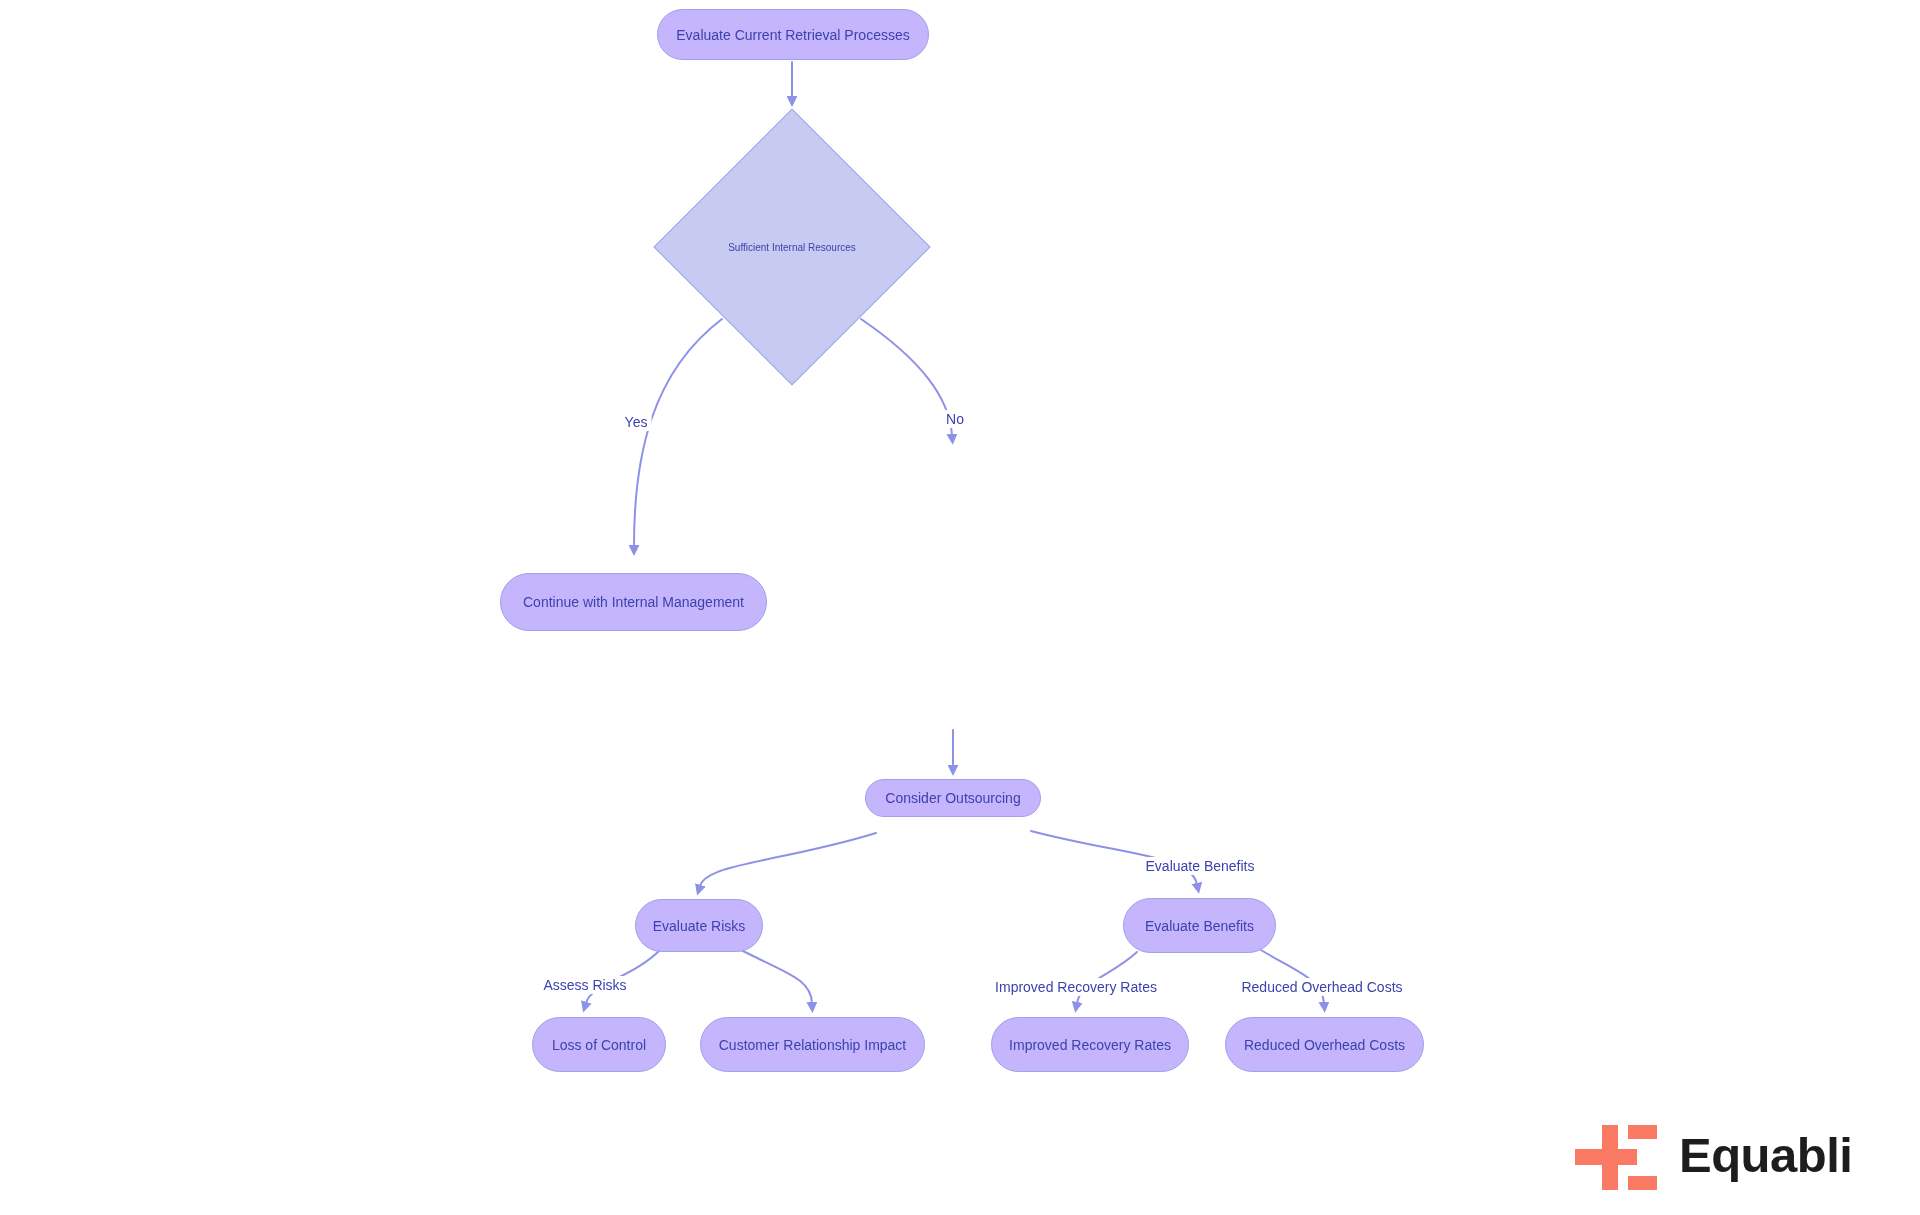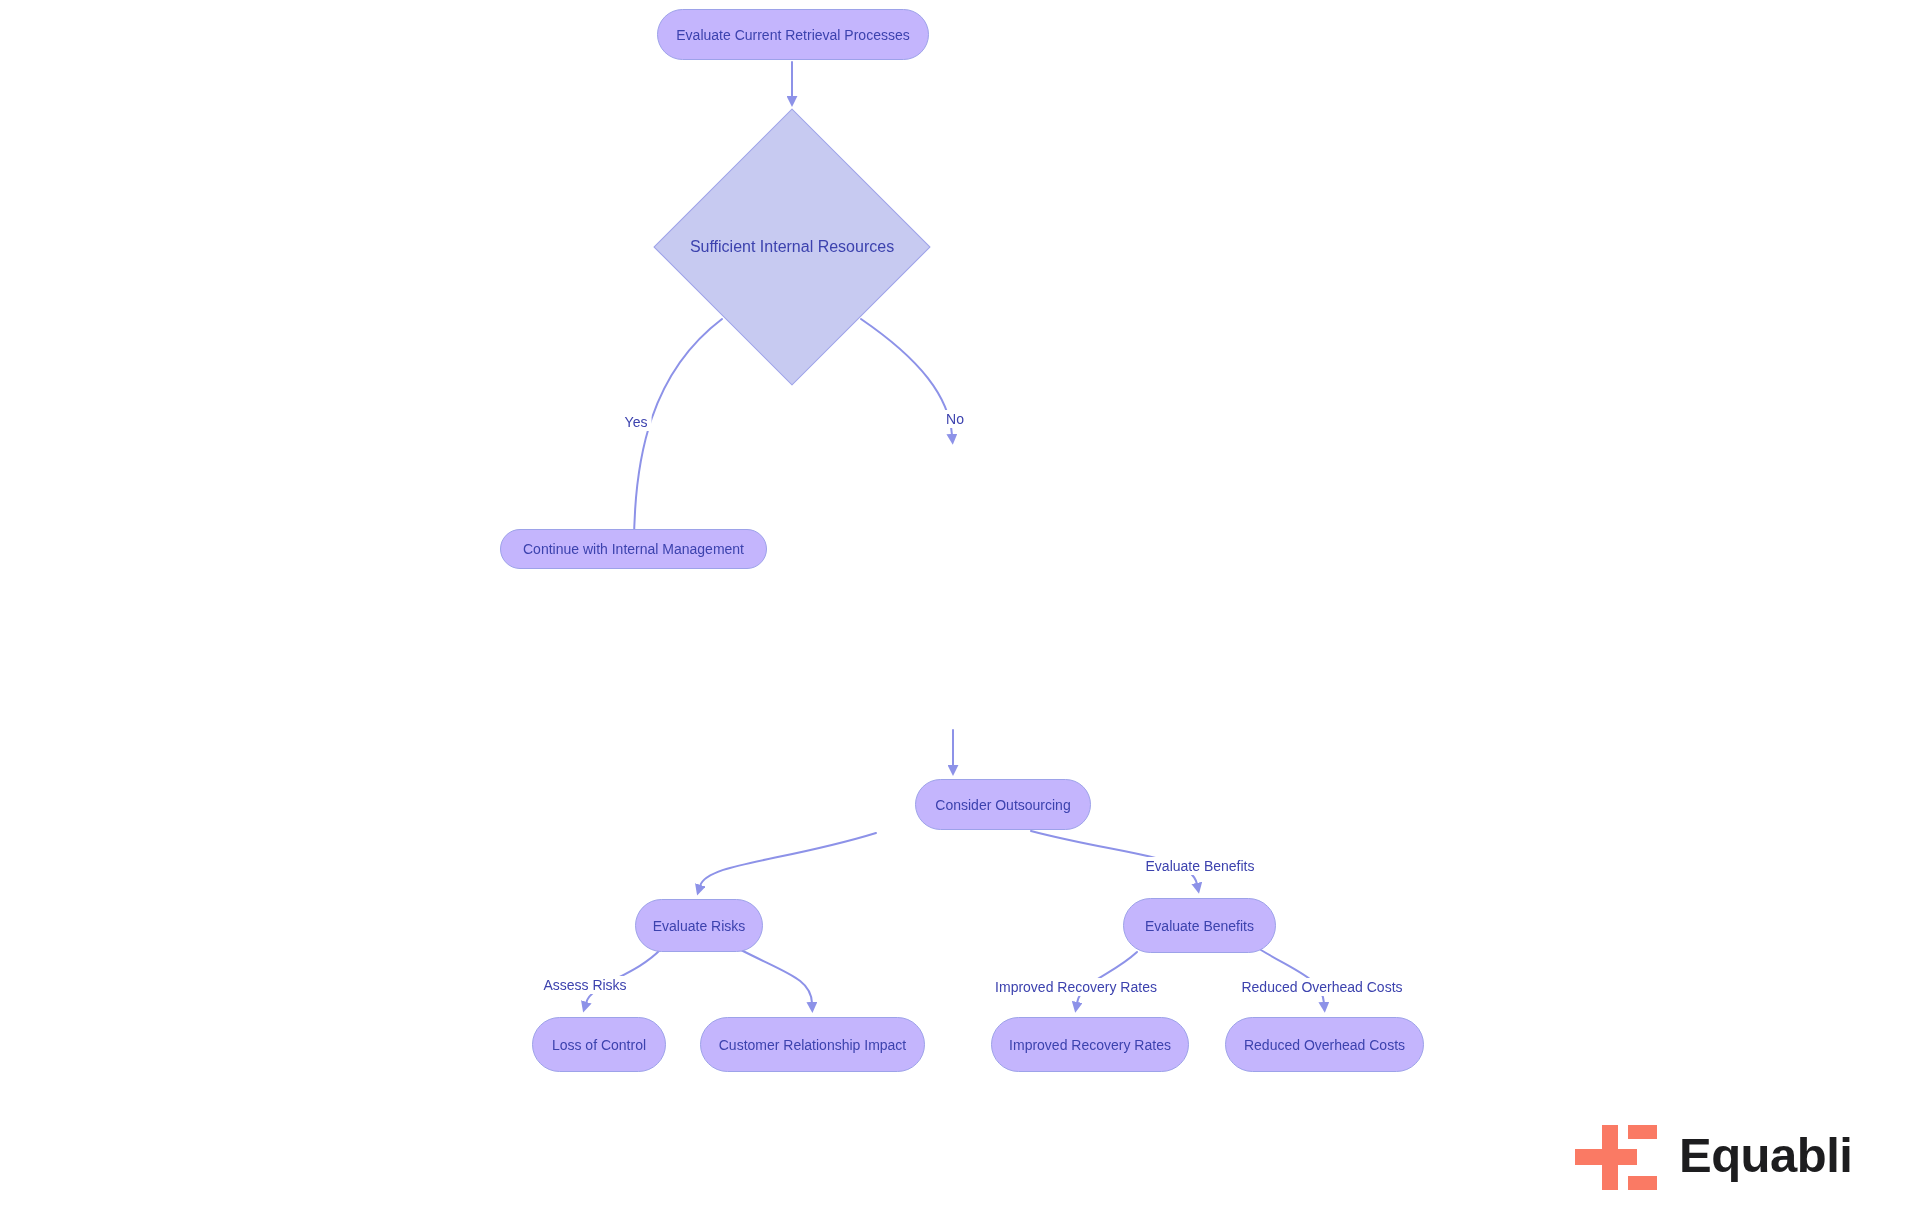--- a/index.html
+++ b/index.html
@@ -36,21 +36,21 @@
   .diamond-bg {
     position: absolute;
     inset: 0;
     transform: rotate(45deg);
     background: #c7caf1;
     border: 1.5px solid #9da2e9;
     box-sizing: border-box;
   }
   .diamond-label {
     position: relative;
-    font-size: 16px;
+    font-size: 10px;
     color: #3c42ae;
     white-space: nowrap;
   }
   .edge-label {
     position: absolute;
     transform: translate(-50%, -50%);
     background: #ffffff;
     padding: 1px 4px;
     font-size: 14px;
     color: #3c42ae;
@@ -99,24 +99,24 @@
     </g>
   </svg>
 
   <div class="node" style="left:657px; top:9px; width:272px; height:51px">Evaluate Current Retrieval Processes</div>
 
   <div class="diamond-wrap" style="left:694px; top:149px; width:196px; height:196px">
     <div class="diamond-bg"></div>
     <div class="diamond-label">Sufficient Internal Resources</div>
   </div>
 
-  <div class="node" style="left:500px; top:529px; width:267px; height:40px">Continue with Internal Management</div>
+  <div class="node" style="left:500px; top:573px; width:267px; height:58px">Continue with Internal Management</div>
 
 
-  <div class="node" style="left:915px; top:779px; width:176px; height:51px">Consider Outsourcing</div>
+  <div class="node" style="left:865px; top:779px; width:176px; height:38px">Consider Outsourcing</div>
 
   <div class="node" style="left:635px; top:899px; width:128px; height:53px">Evaluate Risks</div>
 
   <div class="node" style="left:1123px; top:898px; width:153px; height:55px">Evaluate Benefits</div>
 
   <div class="node" style="left:532px; top:1017px; width:134px; height:55px">Loss of Control</div>
 
   <div class="node" style="left:700px; top:1017px; width:225px; height:55px">Customer Relationship Impact</div>
 
   <div class="node" style="left:991px; top:1017px; width:198px; height:55px">Improved Recovery Rates</div>

